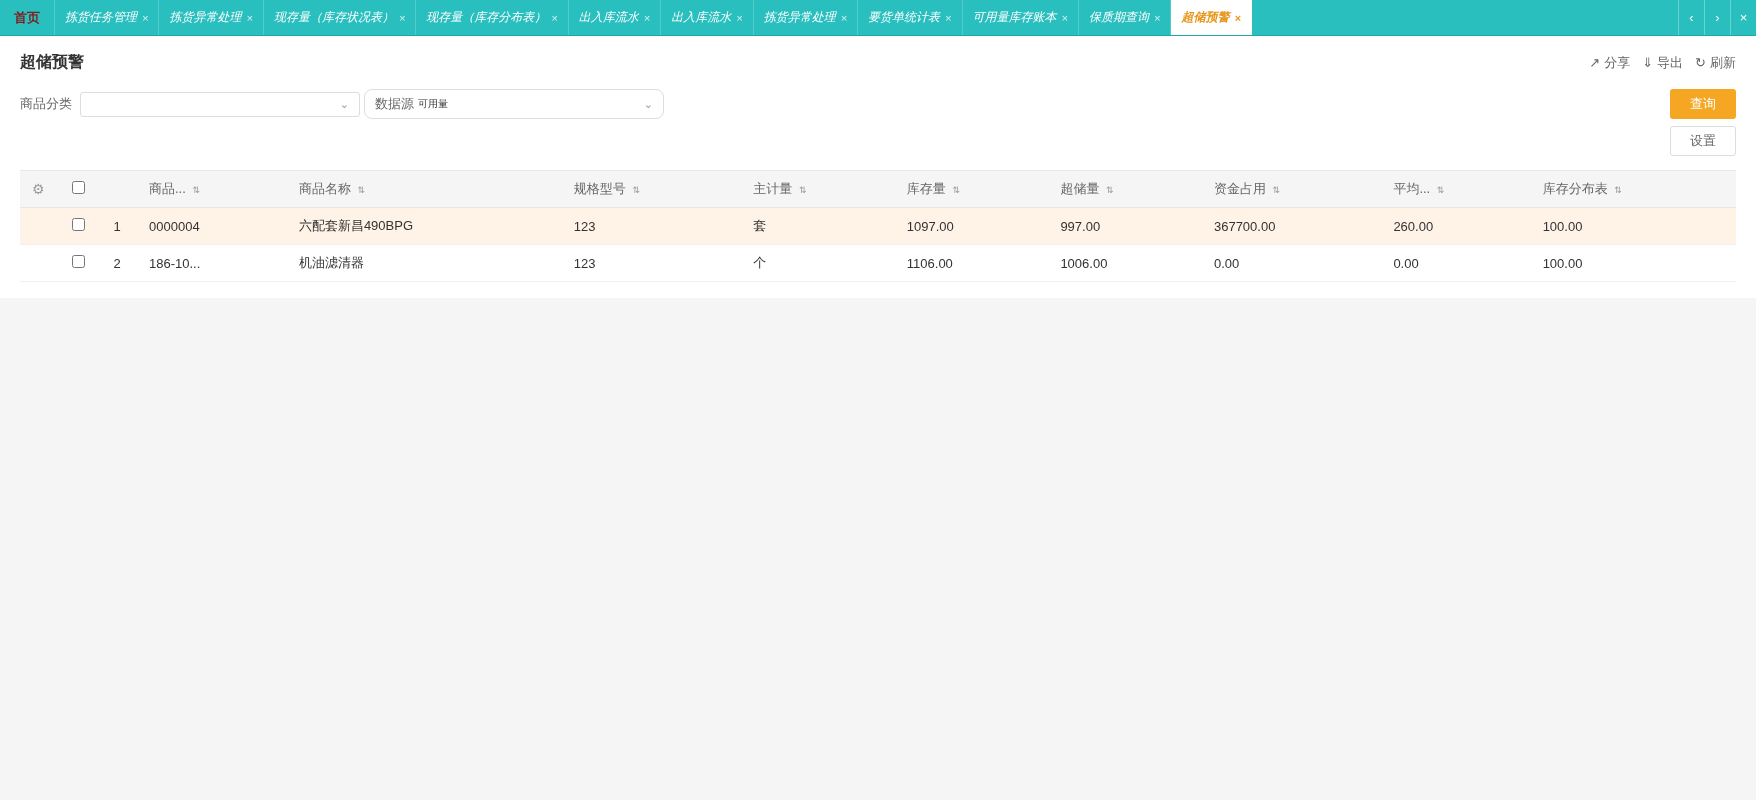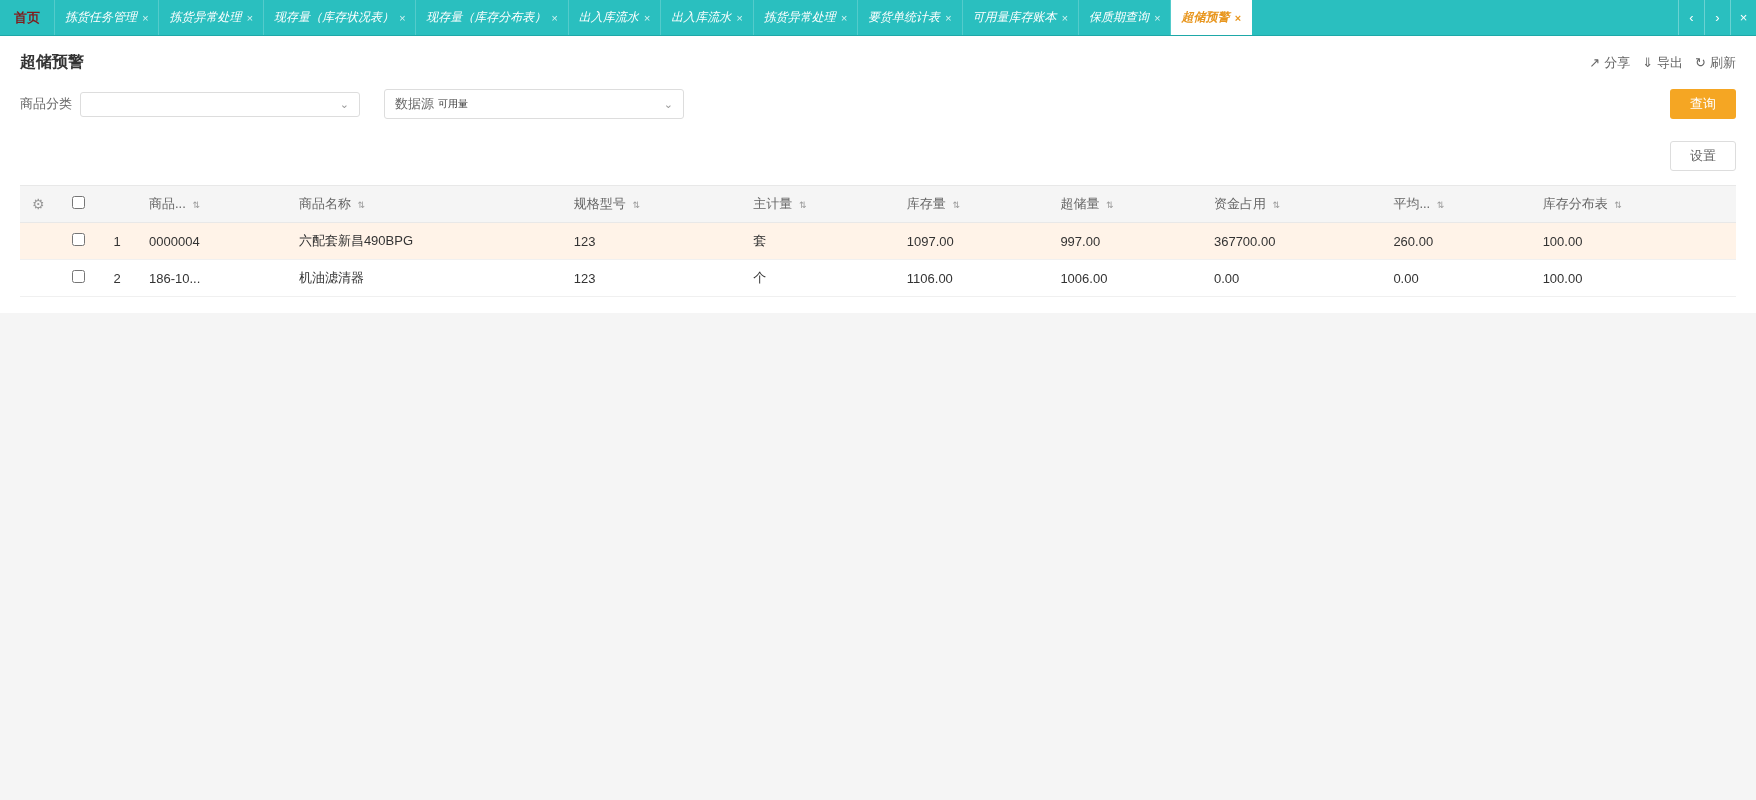--- a/index.html
+++ b/index.html
@@ -82,21 +82,21 @@
       gap: 4px;
       color: #666;
       font-size: 13px;
       cursor: pointer;
     }
 
     
     .filter-bar {
       display: flex;
       align-items: center;
-      gap: 24px;
+      gap: 4px;
       margin-bottom: 14px;
       flex-wrap: wrap;
     }
     .filter-item {
       display: flex;
       align-items: center;
       gap: 8px;
     }
     .filter-label {
       font-size: 13px;
@@ -114,21 +114,21 @@
       cursor: pointer;
       justify-content: space-between;
     }
     .filter-select-text { color: #999; font-size: 13px; }
     .filter-select-arrow { color: #999; font-size: 11px; }
 
     .filter-select-inline {
       display: flex;
       align-items: center;
       border: 1px solid #ddd;
-      border-radius: 3px;
+      border-radius: 8px;
       padding: 5px 10px;
       min-width: 300px;
       background: #fff;
       cursor: pointer;
       justify-content: space-between;
     }
     .filter-select-inline-label { color: #666; font-size: 13px; margin-right: 4px; }
     .filter-select-inline-value { color: #333; font-size: 10px; }
 
     .btn-query {
@@ -148,21 +148,21 @@
       border: 1px solid #ddd;
       border-radius: 3px;
       padding: 5px 16px;
       font-size: 13px;
       cursor: pointer;
     }
 
     .filter-actions {
       display: flex;
       flex-direction: column;
-      gap: 22px;
+      gap: 7px;
       margin-left: auto;
     }
 
     
     .data-table {
       width: 100%;
       border-collapse: collapse;
       font-size: 13px;
     }
     .data-table thead tr {

